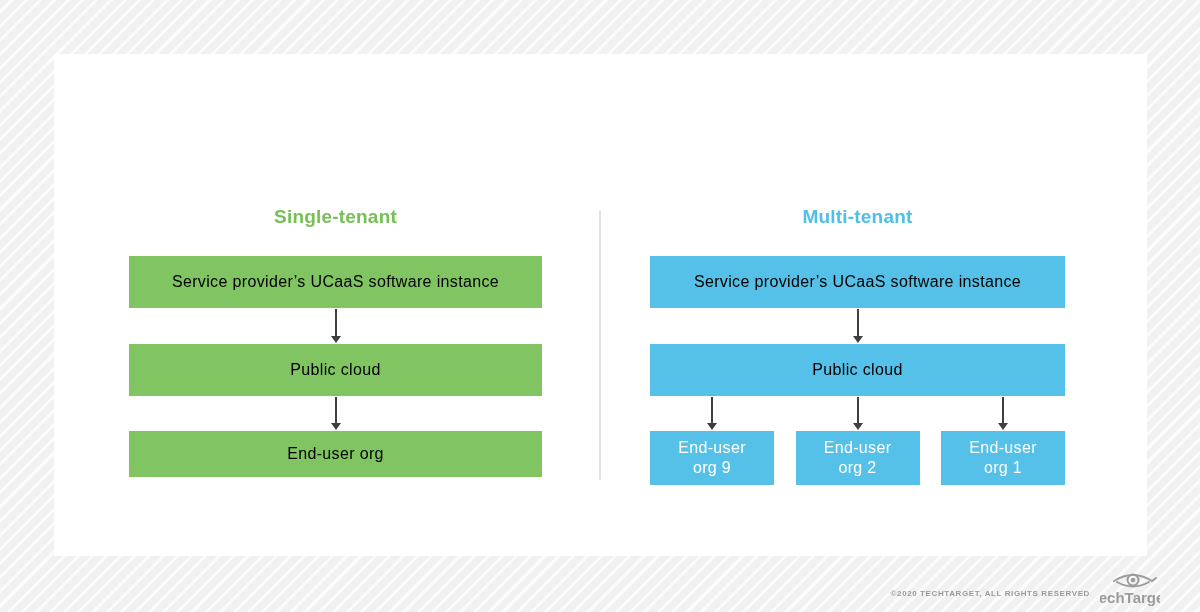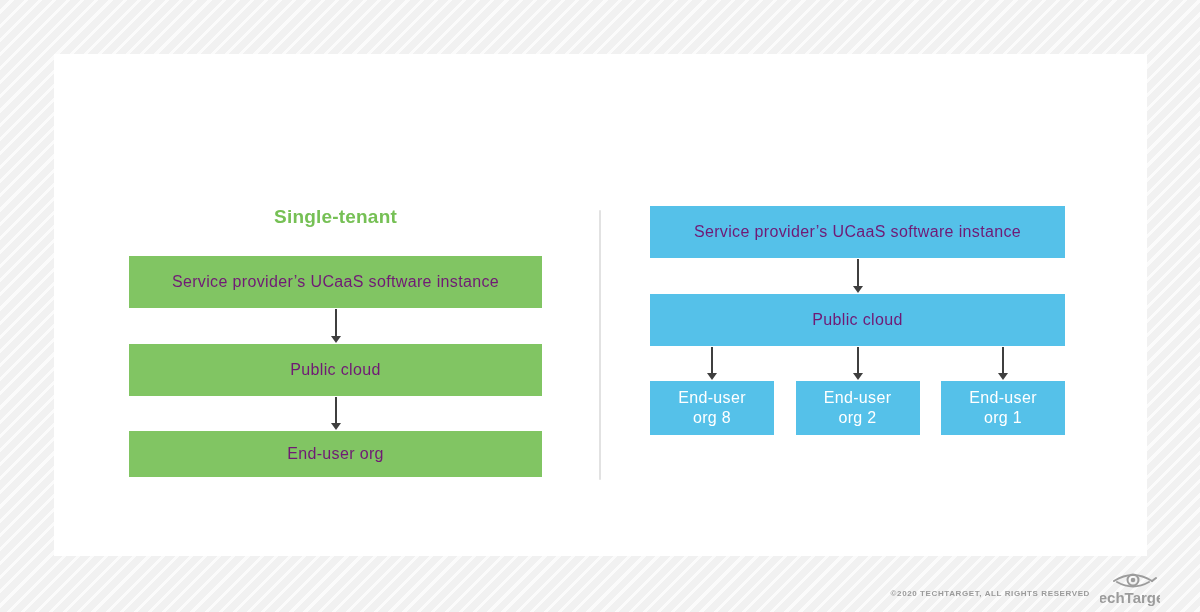--- a/index.html
+++ b/index.html
@@ -30,21 +30,21 @@
   .col-single{left:75px;width:413px;}
   .col-multi{left:596px;width:415px;}
   .col-heading{
     height:24px;text-align:center;font-size:19px;font-weight:bold;
     margin-bottom:26px;letter-spacing:0.2px;
   }
   .col-single .col-heading{color:var(--green-head);}
   .col-multi .col-heading{color:var(--blue-head);}
   .box{
     width:100%;height:52px;display:flex;align-items:center;justify-content:center;
-    color:#701a75;font-size:16px;letter-spacing:0.35px;text-align:center;
+    color:#000000;font-size:16px;letter-spacing:0.35px;text-align:center;
   }
   .col-single .box{background:var(--green);}
   .col-multi .box{background:var(--blue);}
   .arrow{position:relative;height:36px;width:100%;}
   .arrow::before{
     content:"";position:absolute;left:50%;top:1px;width:2px;margin-left:-1px;
     height:calc(100% - 8px);background:var(--arrow);
   }
   .arrow::after{
     content:"";position:absolute;left:50%;bottom:1px;margin-left:-5px;
@@ -79,32 +79,33 @@
   <div class="col col-single">
     <div class="col-heading">Single-tenant</div>
     <div class="box">Service provider’s UCaaS software instance</div>
     <div class="arrow"></div>
     <div class="box">Public cloud</div>
     <div class="arrow" style="height:35px;"></div>
     <div class="box" style="height:46px;">End-user org</div>
   </div>
 
   <div class="col col-multi">
+    <div class="col-heading">Multi-tenant</div>
     <div class="box">Service provider’s UCaaS software instance</div>
     <div class="arrow"></div>
     <div class="box">Public cloud</div>
     <div class="arrows-row">
       <div class="arrow"></div>
       <div class="arrow"></div>
       <div class="arrow"></div>
     </div>
     <div class="end-row">
       <div class="end-box">
         <span>End-user</span>
-        <span>org 8</span>
+        <span>org 9</span>
       </div>
       <div class="end-box">
         <span>End-user</span>
         <span>org 2</span>
       </div>
       <div class="end-box">
         <span>End-user</span>
         <span>org 1</span>
       </div>
     </div>

